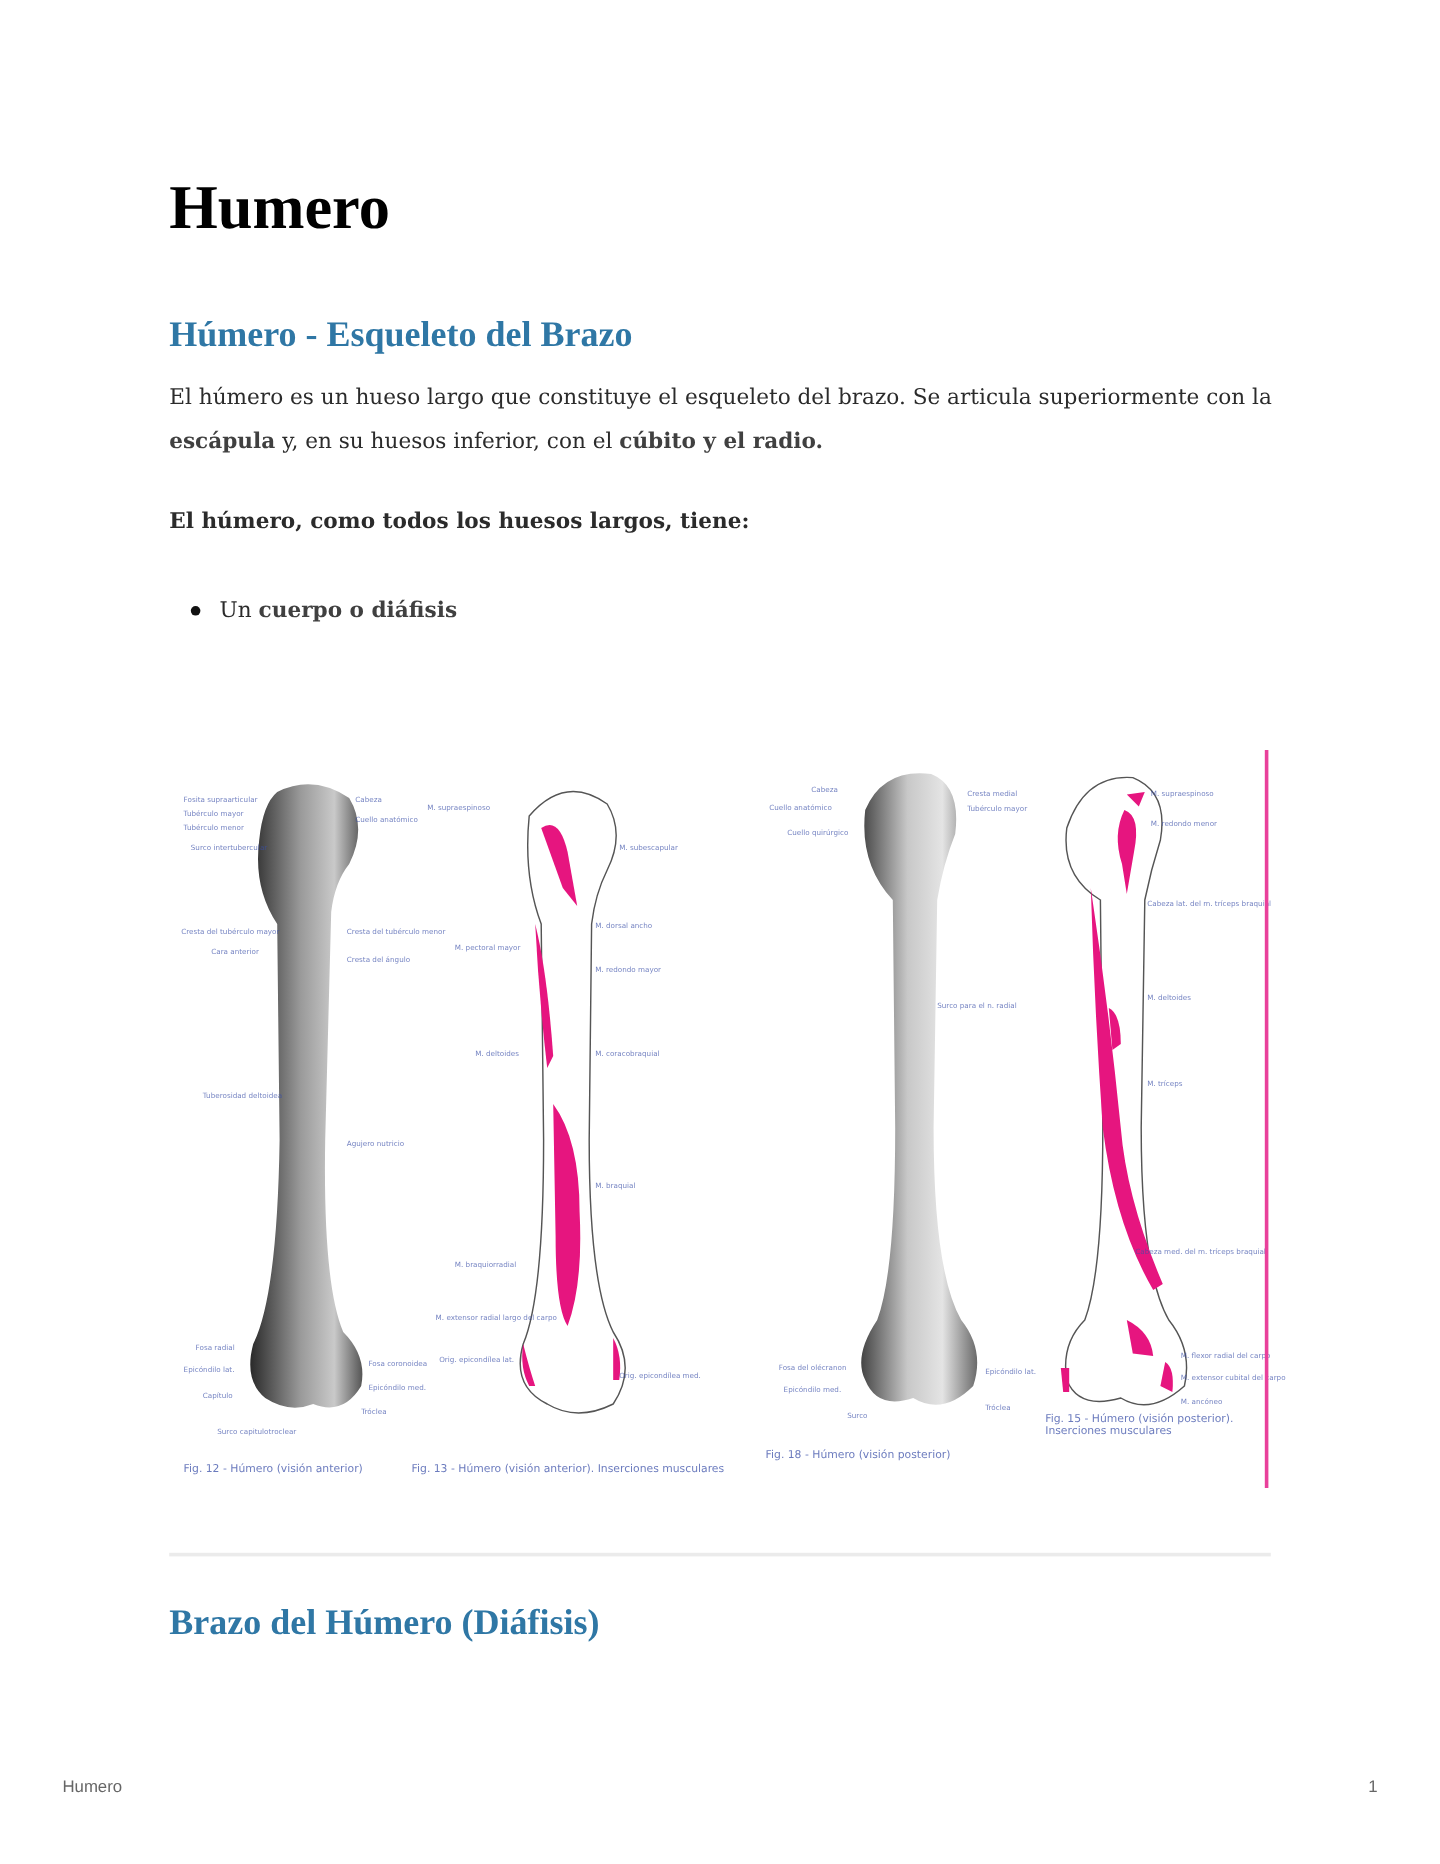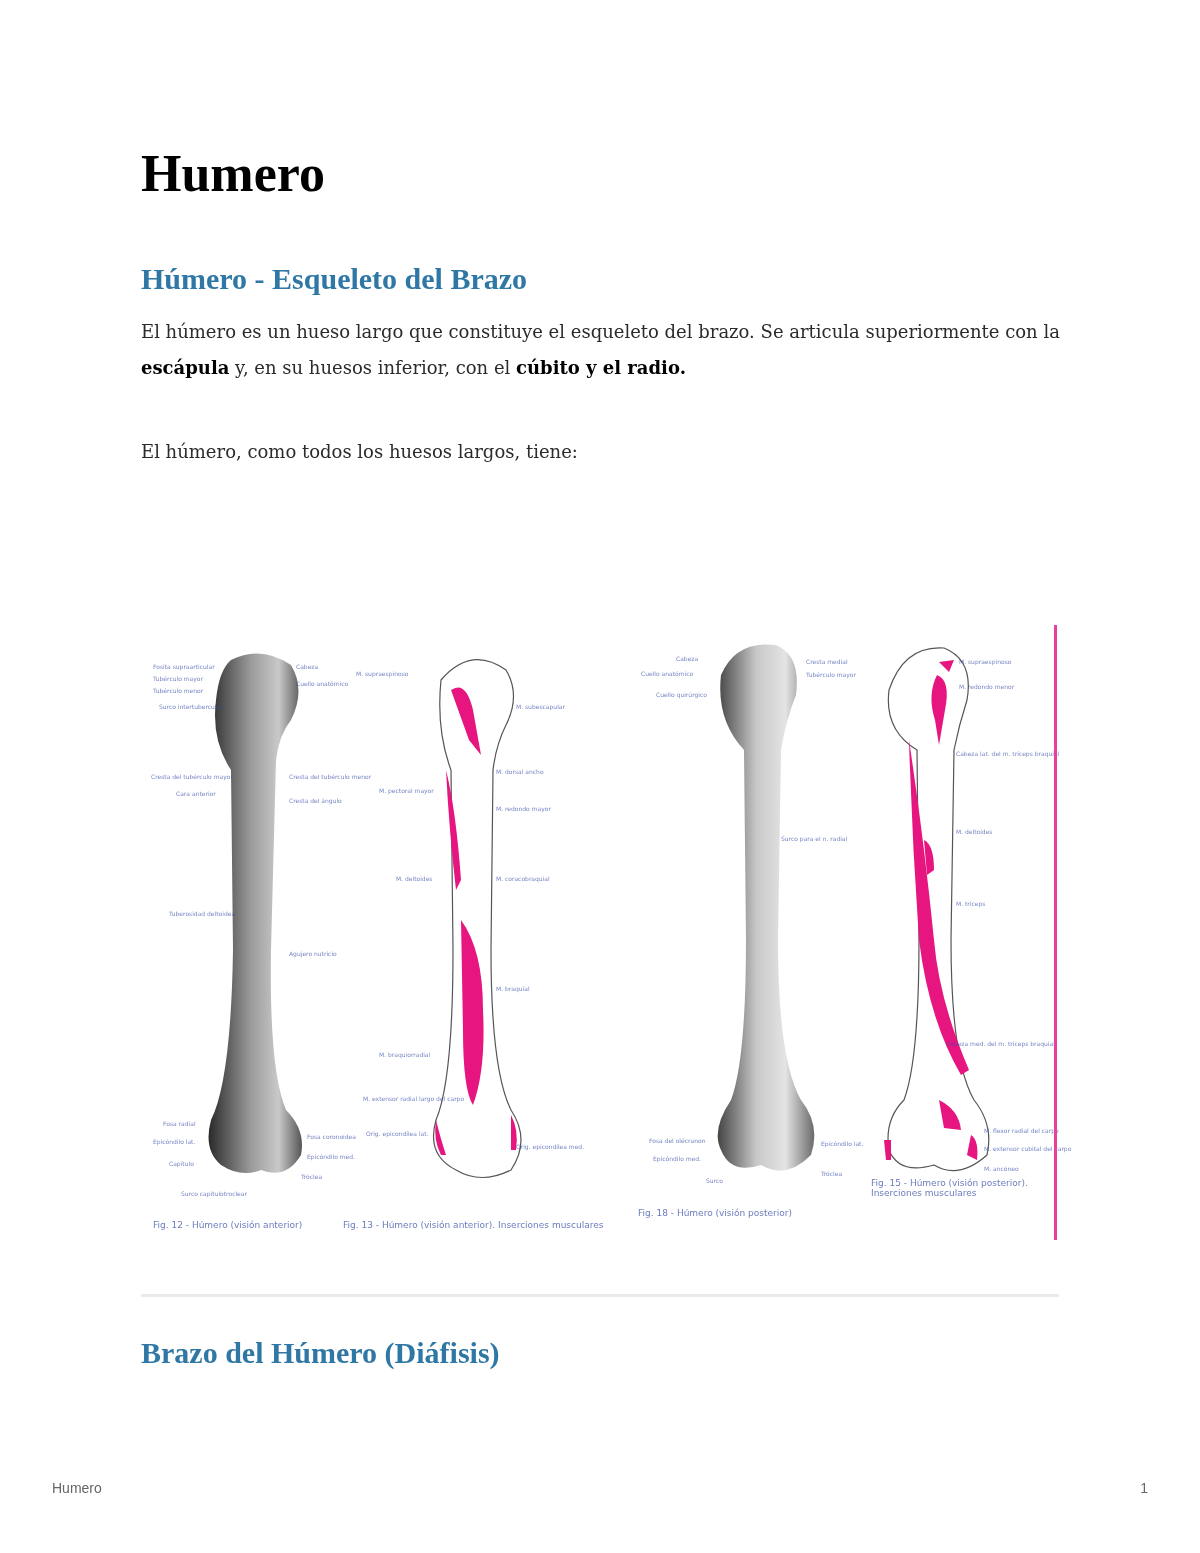--- a/index.html
+++ b/index.html
@@ -3,22 +3,22 @@
 <meta charset="utf-8">
 <style>
   html, body { margin: 0; padding: 0; background: #ffffff; }
   body { width: 1200px; height: 1553px; position: relative; font-family: "DejaVu Serif", serif; color: #1f1f1f; overflow: hidden; }
   .page-title { position: absolute; left: 141px; top: 148px; margin: 0; font-family: "Liberation Serif", serif; font-weight: bold; font-size: 52px; color: #000; line-height: 1; }
   .h2 { position: absolute; left: 141px; margin: 0; font-family: "Liberation Serif", serif; font-weight: bold; font-size: 30px; color: #2f77a5; line-height: 1; }
   .h2-1 { top: 264px; text-align: center; }
   .h2-2 { top: 1338px; }
   .para { position: absolute; left: 141px; width: 930px; margin: 0; font-size: 18px; line-height: 36px; color: #2b2b2b; font-family: "DejaVu Serif", serif; }
   .p1 { top: 314px; }
-  .p2 { top: 434px; }
-  .hl { color: #000000; font-weight: bold; }
+  .p2 { top: 417px; font-weight: bold; }
+  .hl { color: #404040; font-weight: bold; }
   ul.list { position: absolute; left: 141px; top: 490px; margin: 0; padding: 0; list-style: none; }
   ul.list li { position: relative; padding-left: 42px; height: 48px; line-height: 38px; font-size: 18px; color: #2b2b2b; }
   ul.list li::before { content: ""; position: absolute; left: 18px; top: 15px; width: 8px; height: 8px; border-radius: 50%; background: #111; }
   .figure { position: absolute; left: 141px; top: 625px; width: 920px; height: 615px; }
   .bone { position: absolute; }
   .caption { position: absolute; font-family: "DejaVu Sans", sans-serif; font-size: 9px; color: #3a4fa8; opacity: 0.75; white-space: nowrap; }
   .lbl { position: absolute; font-family: "DejaVu Sans", sans-serif; font-size: 6px; color: #3a4fa8; opacity: 0.7; white-space: nowrap; }
   .pink-bar { position: absolute; left: 913px; top: 0; width: 3px; height: 615px; background: #e9419b; }
   .hr { position: absolute; left: 141px; top: 1294px; width: 918px; height: 3px; background: #ebebeb; }
   .footer-left { position: absolute; left: 52px; top: 1480px; font-family: "Liberation Sans", sans-serif; font-size: 14px; color: #666; }
@@ -29,20 +29,21 @@
 
 <h1 class="page-title">Humero</h1>
 
 <h2 class="h2 h2-1">Húmero - Esqueleto del Brazo</h2>
 
 <p class="para p1"><span>El húmero es un hueso largo que constituye el esqueleto del brazo. Se articula superiormente con la </span><span class="hl">escápula</span><span> y, en su huesos inferior, con el </span><span class="hl">cúbito y el radio.</span></p>
 
 <p class="para p2">El húmero, como todos los huesos largos, tiene:</p>
 
 <ul class="list">
+  <li><span>Un </span><span class="hl">cuerpo o diáfisis</span></li>
 </ul>
 
 <div class="figure">
 
   <svg class="bone" style="left:50px;top:25px" width="130" height="540" viewBox="0 0 130 540">
     <defs>
       <linearGradient id="g1" x1="0" x2="1">
           <stop offset="0" stop-color="#2a2a2a"></stop>
           <stop offset="0.45" stop-color="#9a9a9a"></stop>
           <stop offset="0.75" stop-color="#c9c9c9"></stop>

